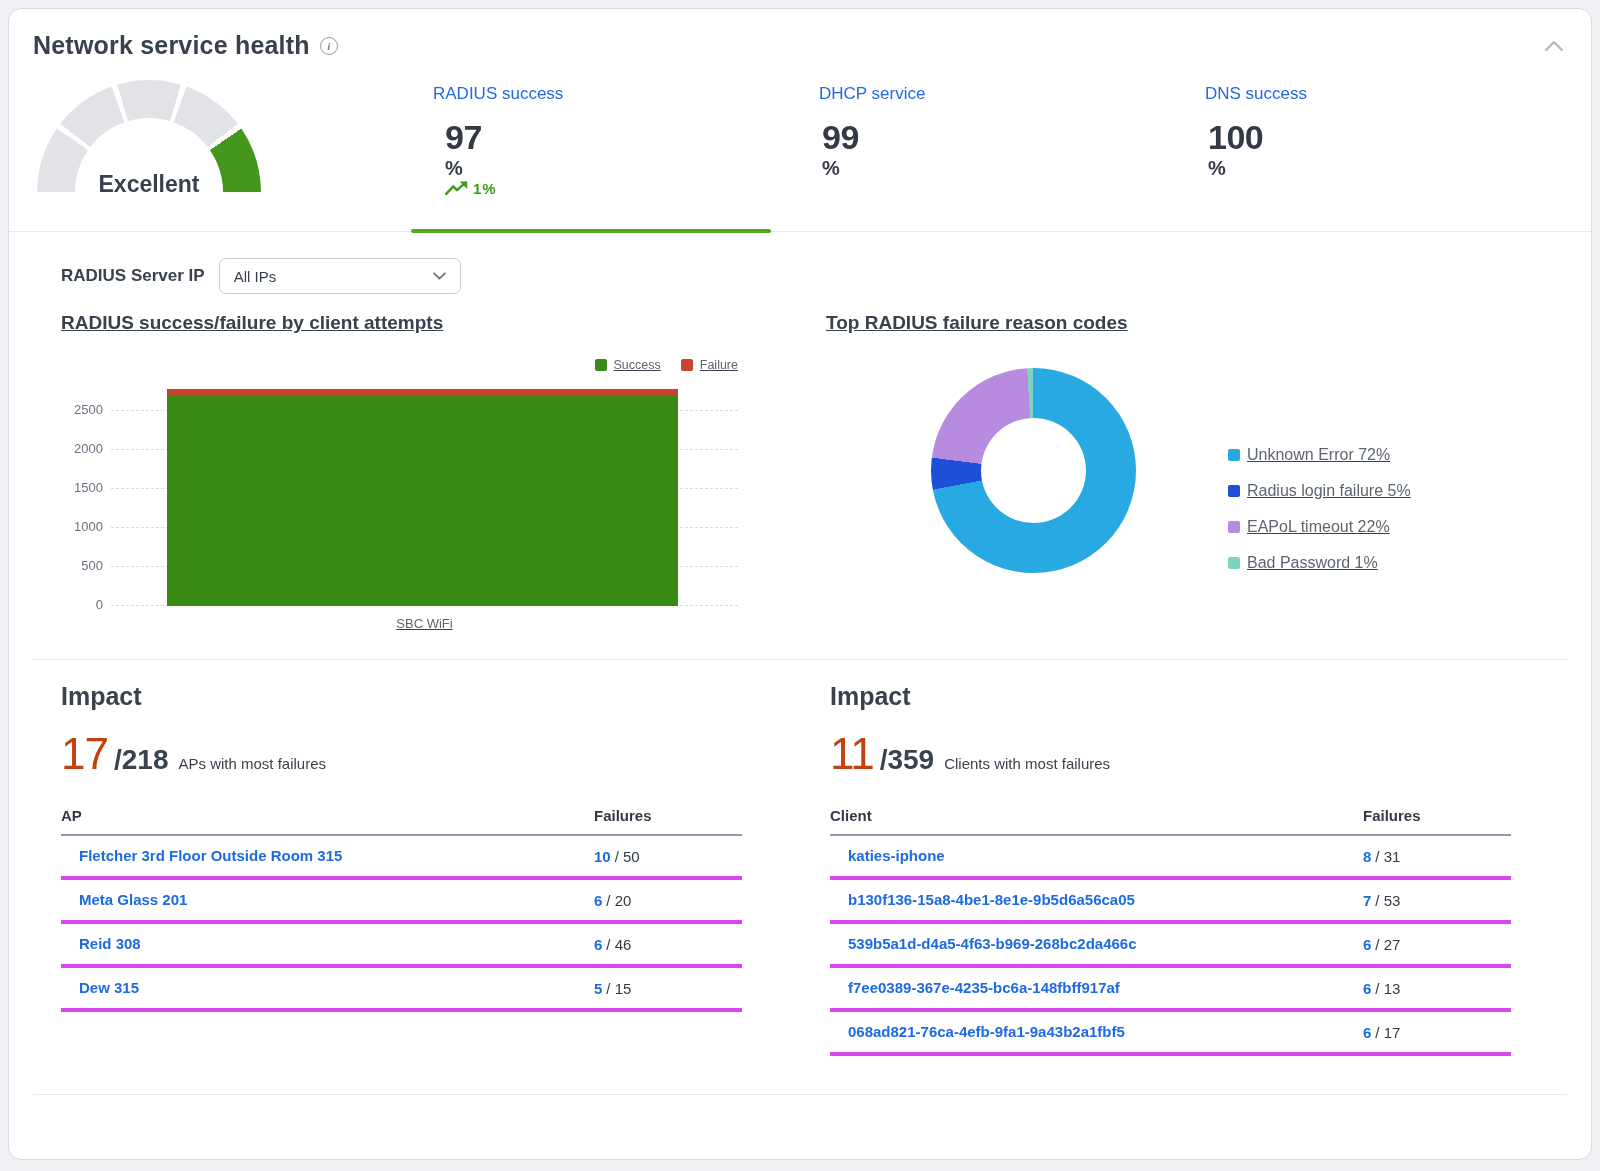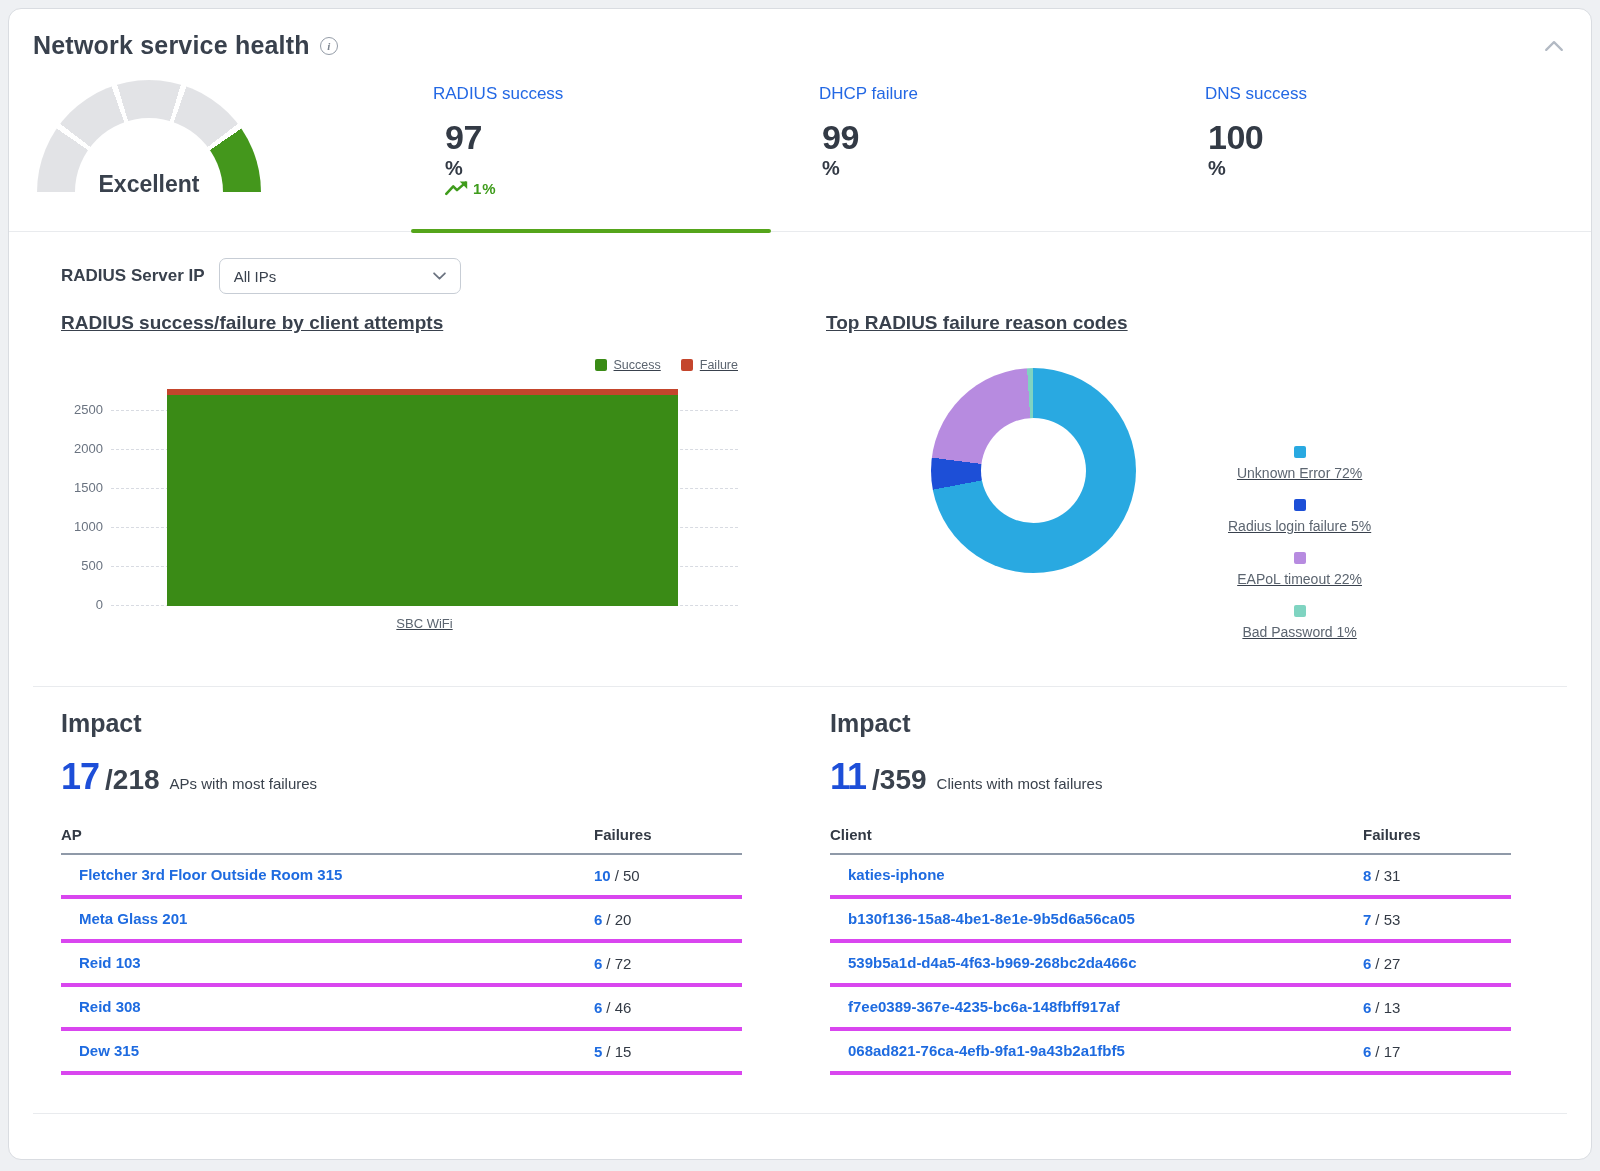--- a/index.html
+++ b/index.html
@@ -72,28 +72,28 @@
   .bar-chart-area { margin-top:16px; }
   .bar-plot { position:relative; height:218px; margin-left:50px; }
   .gridline { position:absolute; left:0; right:0; border-top:1px dashed #d8dbe2; }
   .tick-label { position:absolute; left:-50px; top:-9px; width:42px; text-align:right; font-size:13px; color:#6a7380; }
   .stacked-bar { position:absolute; left:9%; width:81.5%; bottom:0; display:flex; flex-direction:column; z-index:2; }
   .x-label { margin-left:50px; text-align:center; font-size:13px; color:#5c6570; margin-top:10px; }
   .donut-block { display:flex; margin-top:34px; }
   .donut { width:205px; height:205px; border-radius:50%; position:relative; margin-left:105px; flex:none; }
   .donut-hole { position:absolute; left:50px; top:50px; width:105px; height:105px; border-radius:50%; background:#fff; }
   .donut-legend { margin:78px 0 0 92px; }
-  .donut-legend .legend-item { margin-bottom:18px; font-size:14px;flex-direction:column; }
+  .donut-legend .legend-item { margin-bottom:18px; font-size:16px; }
   
   .section-divider { border-top:1px solid #e9ebee; margin:28px 24px 0 24px; }
   .impact-row { display:flex; gap:88px; padding:22px 80px 0 52px; }
   .impact-col { flex:1; min-width:0; }
   .impact-title { font-size:25px; font-weight:bold; color:#39414d; }
   .impact-stat { margin-top:18px; display:flex; align-items:baseline; }
-  .impact-count { font-size:36px; font-weight:bold; color:#1d4ed8; letter-spacing:-1px; }
+  .impact-count { font-size:44px; font-weight:normal; color:#c2410c; letter-spacing:-1px; }
   .impact-denom { font-size:28px; font-weight:bold; color:#3a424d; margin-left:6px; }
   .impact-caption { font-size:15px; color:#3a424d; margin-left:10px; }
   .impact-table { margin-top:28px; }
   .t-header { display:flex; padding-bottom:10px; border-bottom:2px solid #8f99a8; }
   .t-header .col-name { flex:1; font-size:15px; font-weight:bold; color:#333a45; }
   .t-header .col-fail { width:148px; font-size:15px; font-weight:bold; color:#333a45; }
   .t-row { display:flex; align-items:center; padding:11px 0; border-bottom:4px solid #d946ef; }
   .t-row .cell-name { flex:1; padding-left:18px; }
   .row-link { font-size:15px; font-weight:bold; color:#1e6be0; text-decoration:none; cursor:pointer; }
   .t-row .cell-fail { width:148px; font-size:15px; }
@@ -134,21 +134,21 @@
           <svg width="24" height="15" viewBox="0 0 22 14">
             <polyline points="1,12 7.5,5 11,8.5 19,1.5" fill="none" stroke="#3f9c1c" stroke-width="2.4" stroke-linecap="round" stroke-linejoin="round"></polyline>
             <polygon points="13.5,0.5 20.5,0.5 20.5,7.5" fill="#3f9c1c"></polygon>
           </svg>
           <span class="kpi-trend-label">1%</span>
         </span>
       </div>
     </div>
 
     <div class="kpi-col">
-      <div class="kpi-label">DHCP failure</div>
+      <div class="kpi-label">DHCP service</div>
       <div class="kpi-value-row">
         <span class="kpi-value">99</span>
         <span class="kpi-unit">%</span>
       </div>
     </div>
 
     <div class="kpi-col">
       <div class="kpi-label">DNS success</div>
       <div class="kpi-value-row">
         <span class="kpi-value">100</span>
@@ -260,24 +260,20 @@
         <div>
             <div class="t-row">
               <div class="cell-name"><a class="row-link">Fletcher 3rd Floor Outside Room 315</a></div>
               <div class="cell-fail"><span class="fail-num">10</span><span class="fail-rest">/ 50</span></div>
             </div>
             <div class="t-row">
               <div class="cell-name"><a class="row-link">Meta Glass 201</a></div>
               <div class="cell-fail"><span class="fail-num">6</span><span class="fail-rest">/ 20</span></div>
             </div>
             <div class="t-row">
-              <div class="cell-name"><a class="row-link">Reid 103</a></div>
-              <div class="cell-fail"><span class="fail-num">6</span><span class="fail-rest">/ 72</span></div>
-            </div>
-            <div class="t-row">
               <div class="cell-name"><a class="row-link">Reid 308</a></div>
               <div class="cell-fail"><span class="fail-num">6</span><span class="fail-rest">/ 46</span></div>
             </div>
             <div class="t-row">
               <div class="cell-name"><a class="row-link">Dew 315</a></div>
               <div class="cell-fail"><span class="fail-num">5</span><span class="fail-rest">/ 15</span></div>
             </div>
           </div>
       </div>
     </div>

